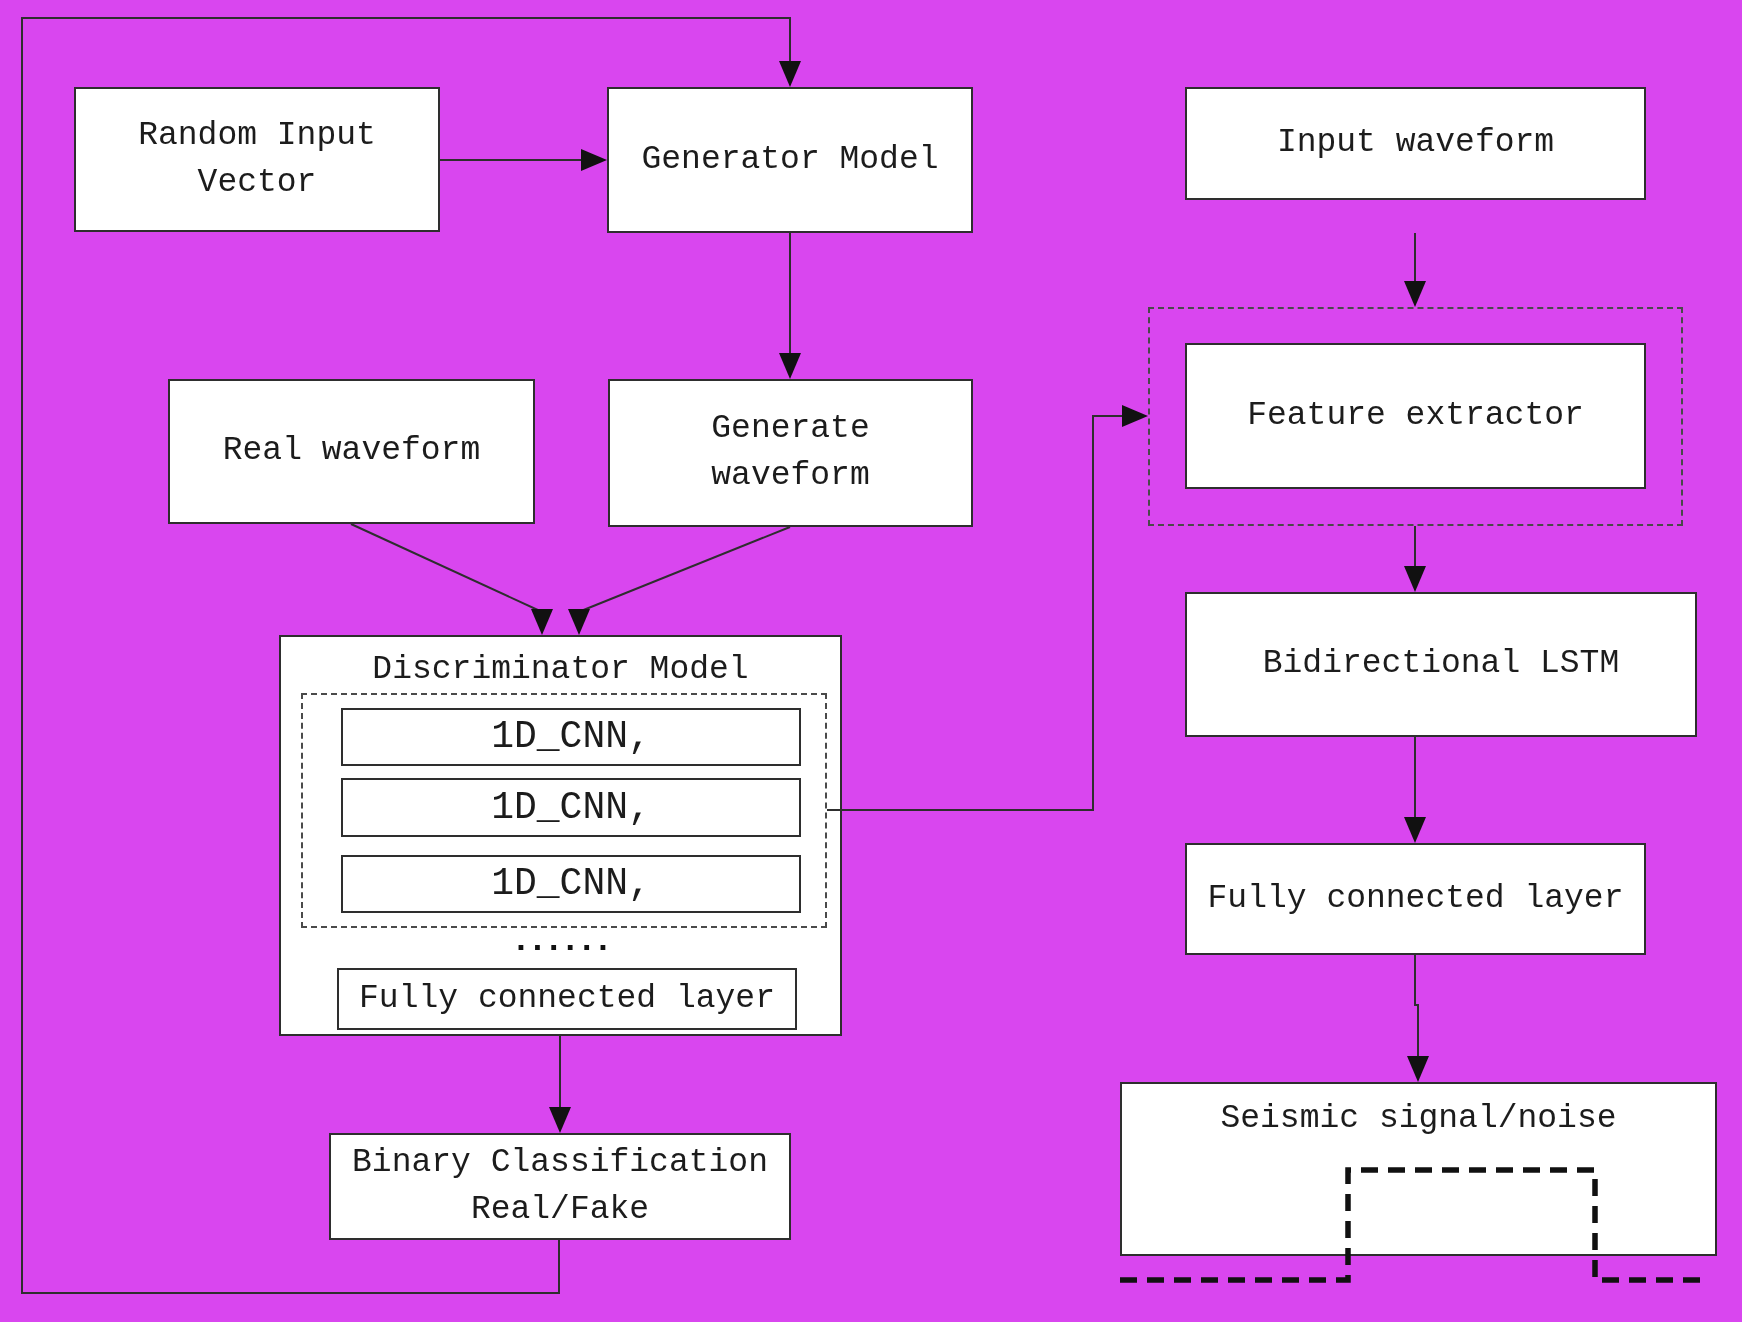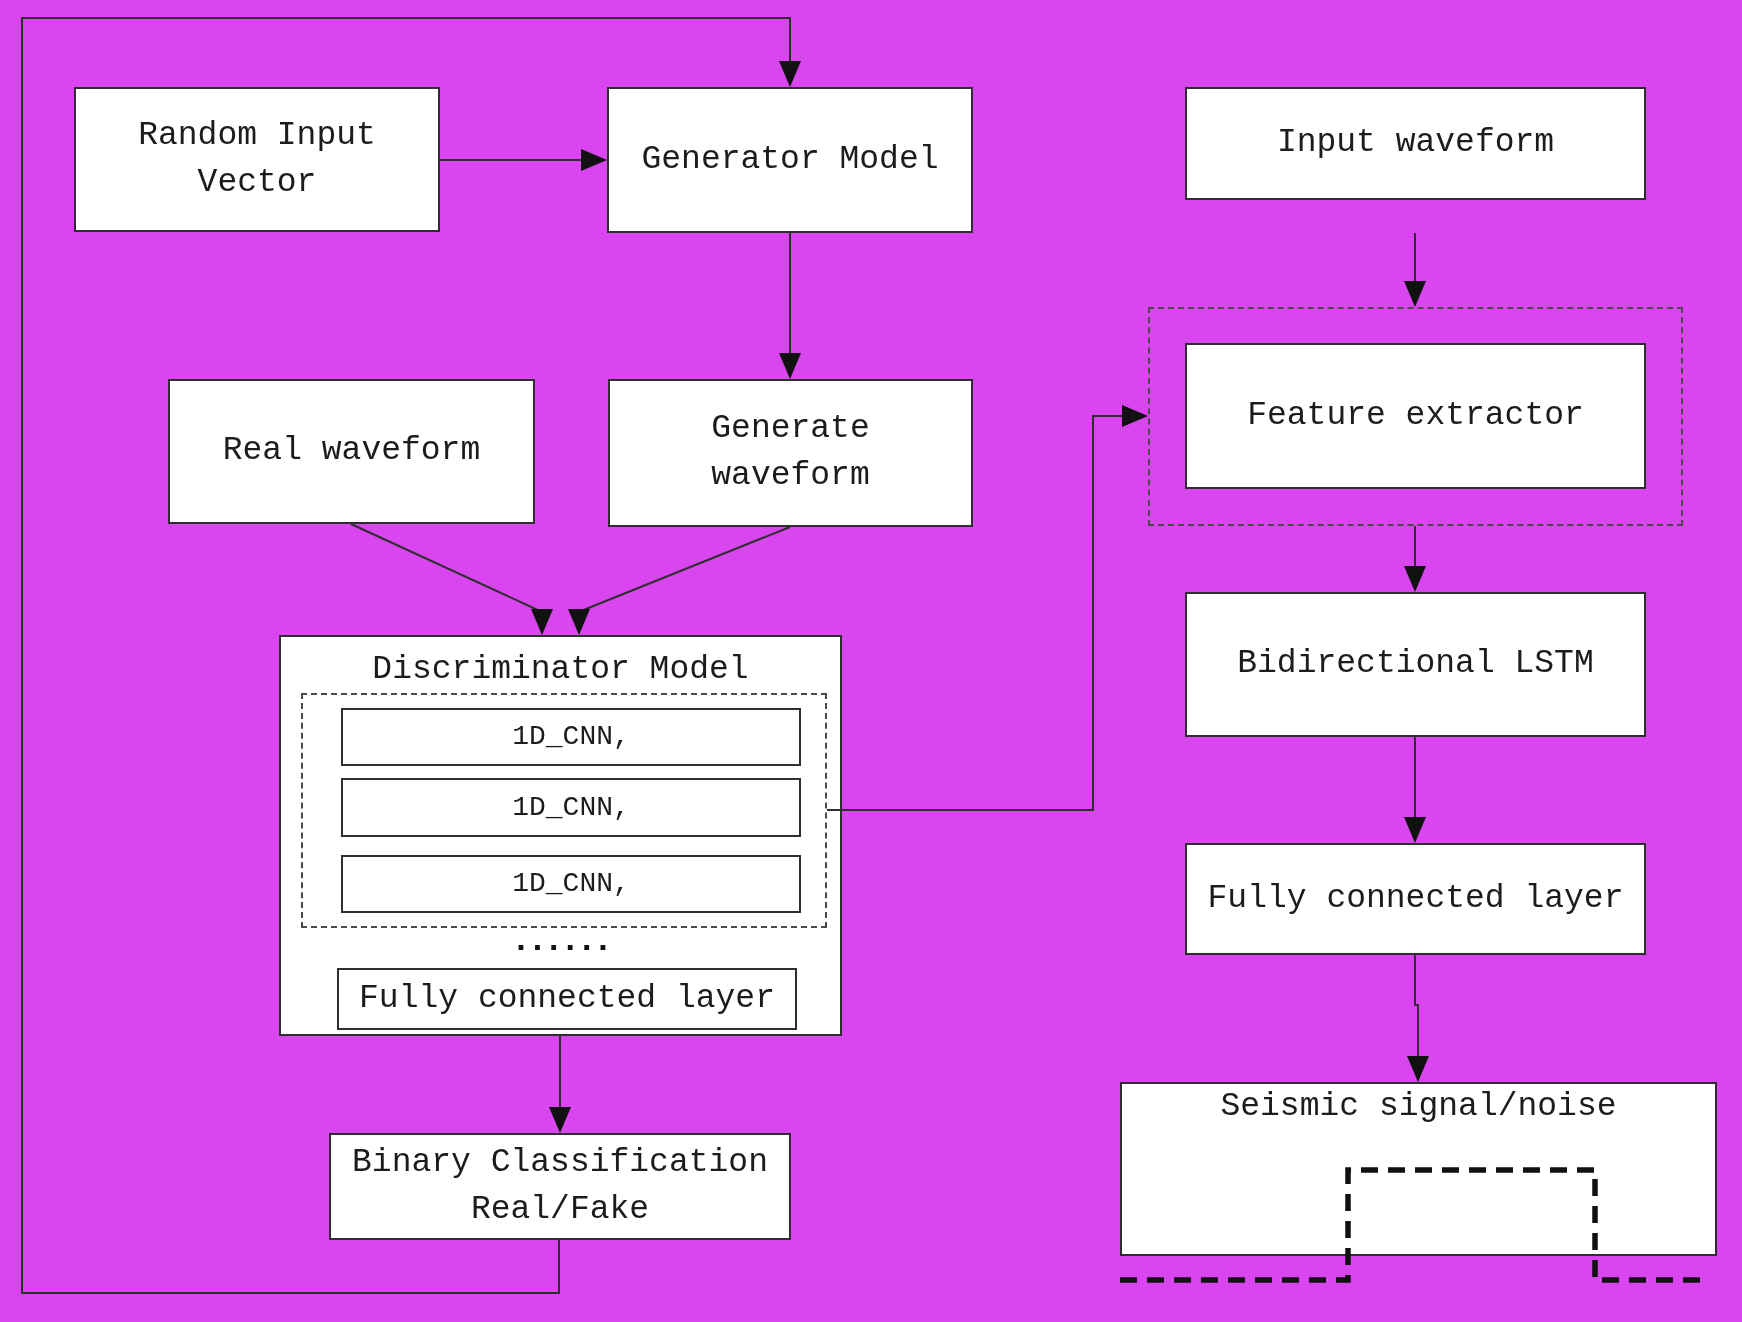--- a/index.html
+++ b/index.html
@@ -27,21 +27,21 @@
     white-space:nowrap;
   }
   .dashedbox{
     position:absolute;
     box-sizing:border-box;
     border:2px dashed #4a4a4a;
     background:transparent;
     z-index:1;
   }
   .titled{justify-content:flex-start;}
-  .cnn{font-size:28px;}
+  .cnn{font-size:38px;}
   .ellipsis{
     position:absolute;
     z-index:2;
     font-size:34px;
     font-weight:bold;
     letter-spacing:-4px;
     display:flex;align-items:center;justify-content:center;
     color:#111;
   }
   .wires{
@@ -107,29 +107,29 @@
   <div class="box" style="left:1185px;top:87px;width:461px;height:113px;">
     <span>Input waveform</span>
   </div>
 
   <div class="dashedbox" style="left:1148px;top:307px;width:535px;height:219px;"></div>
 
   <div class="box" style="left:1185px;top:343px;width:461px;height:146px;">
     <span>Feature extractor</span>
   </div>
 
-  <div class="box" style="left:1185px;top:592px;width:461px;height:145px;">
+  <div class="box" style="left:1185px;top:592px;width:512px;height:145px;">
     <span>Bidirectional LSTM</span>
   </div>
 
   <div class="box" style="left:1185px;top:843px;width:461px;height:112px;">
     <span>Fully connected layer</span>
   </div>
 
-  <div class="box titled" style="left:1120px;top:1082px;width:597px;height:174px;">
+  <div class="box titled" style="left:1120px;top:1082px;width:597px;height:174px;padding-top:12px;">
     <span>Seismic signal/noise</span>
   </div>
 
   <svg class="wires" width="1742" height="1322" viewBox="0 0 1742 1322">
 
     <g>
       <polyline points="559,1240 559,1293 22,1293 22,18 790,18 790,62"></polyline>
       <polygon points="779,61 801,61 790,87"></polygon>
     </g>
 

